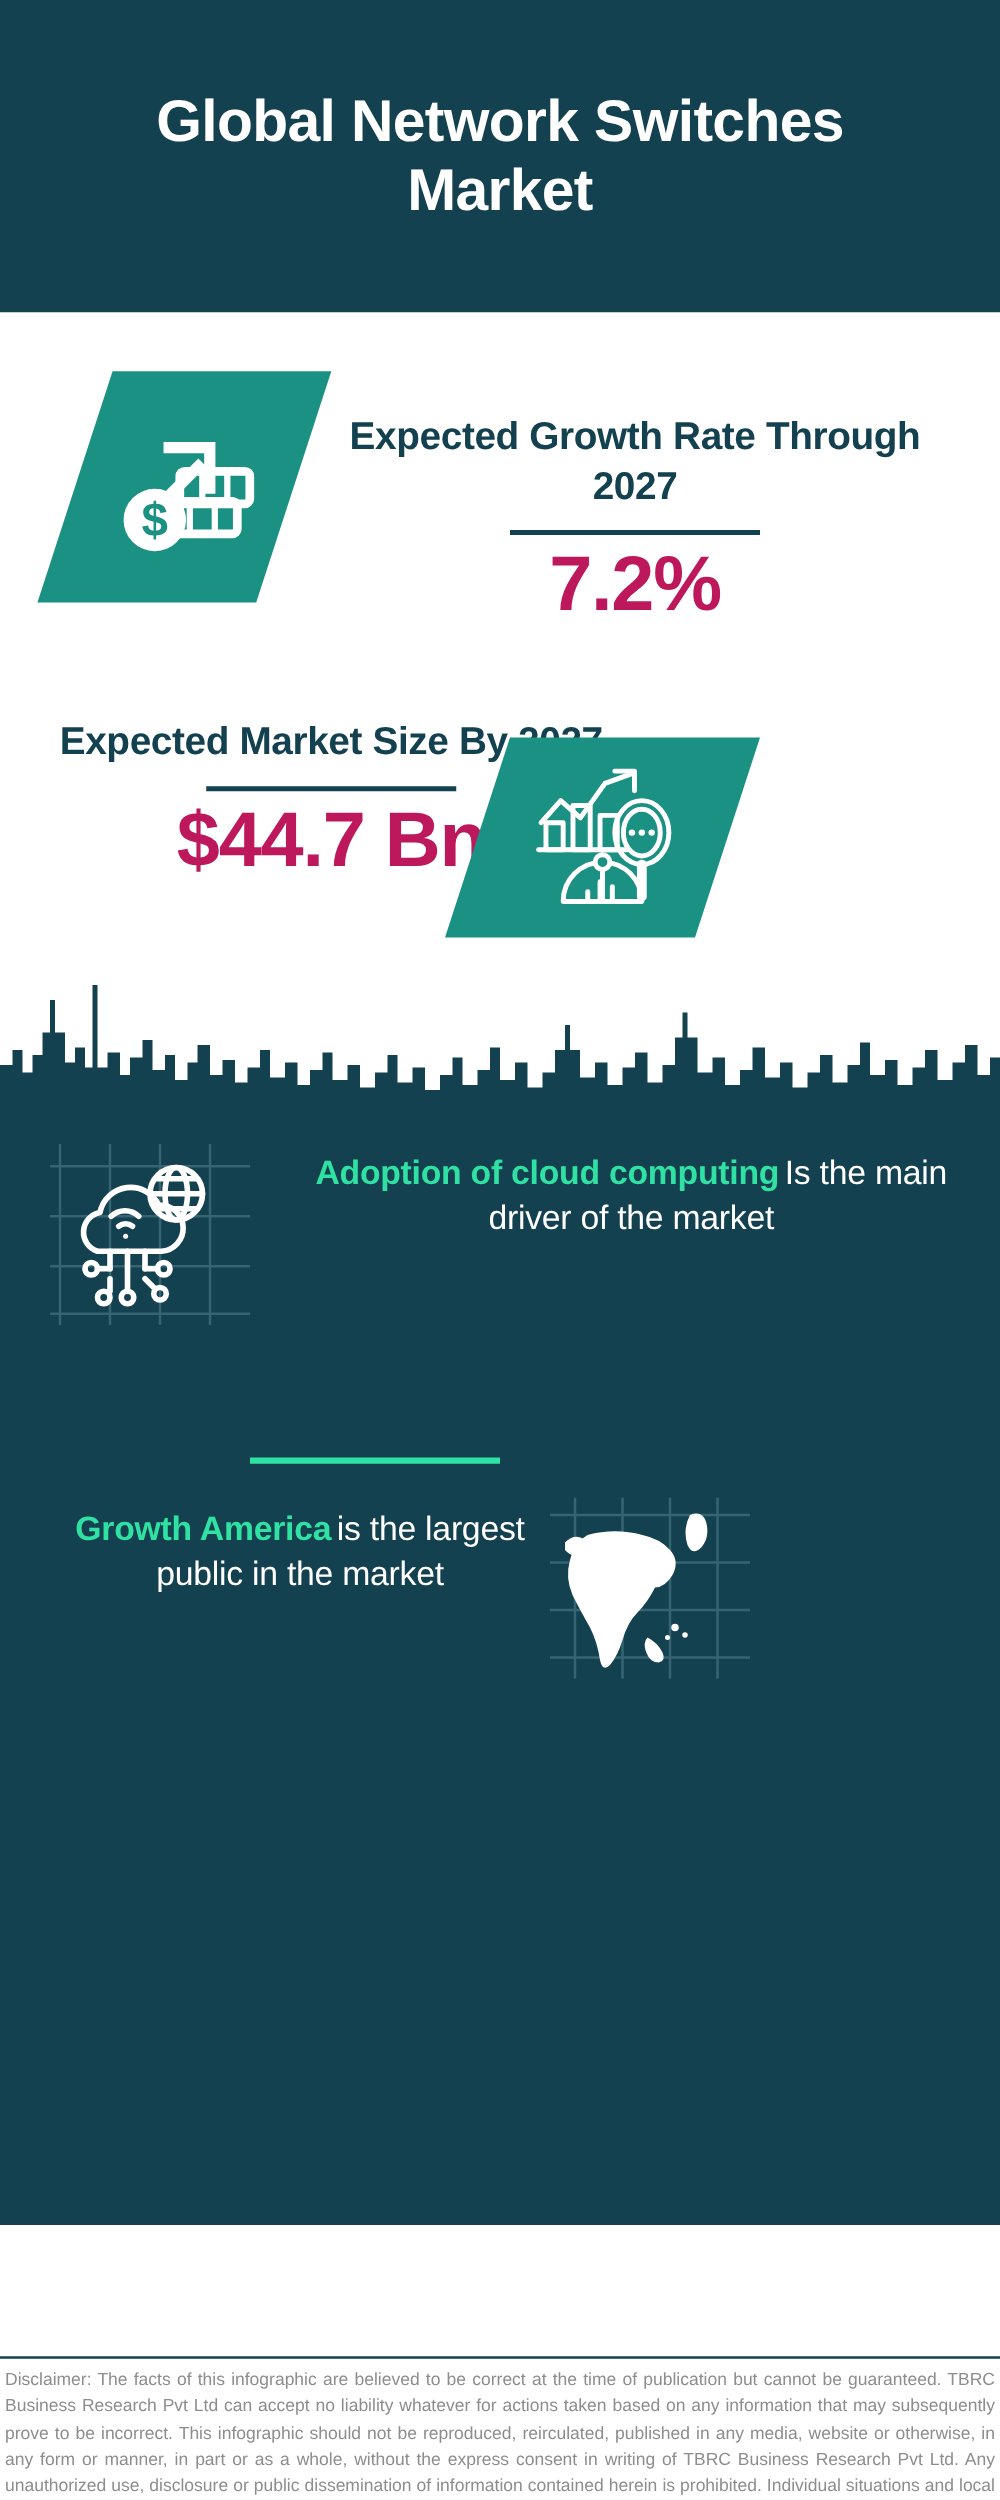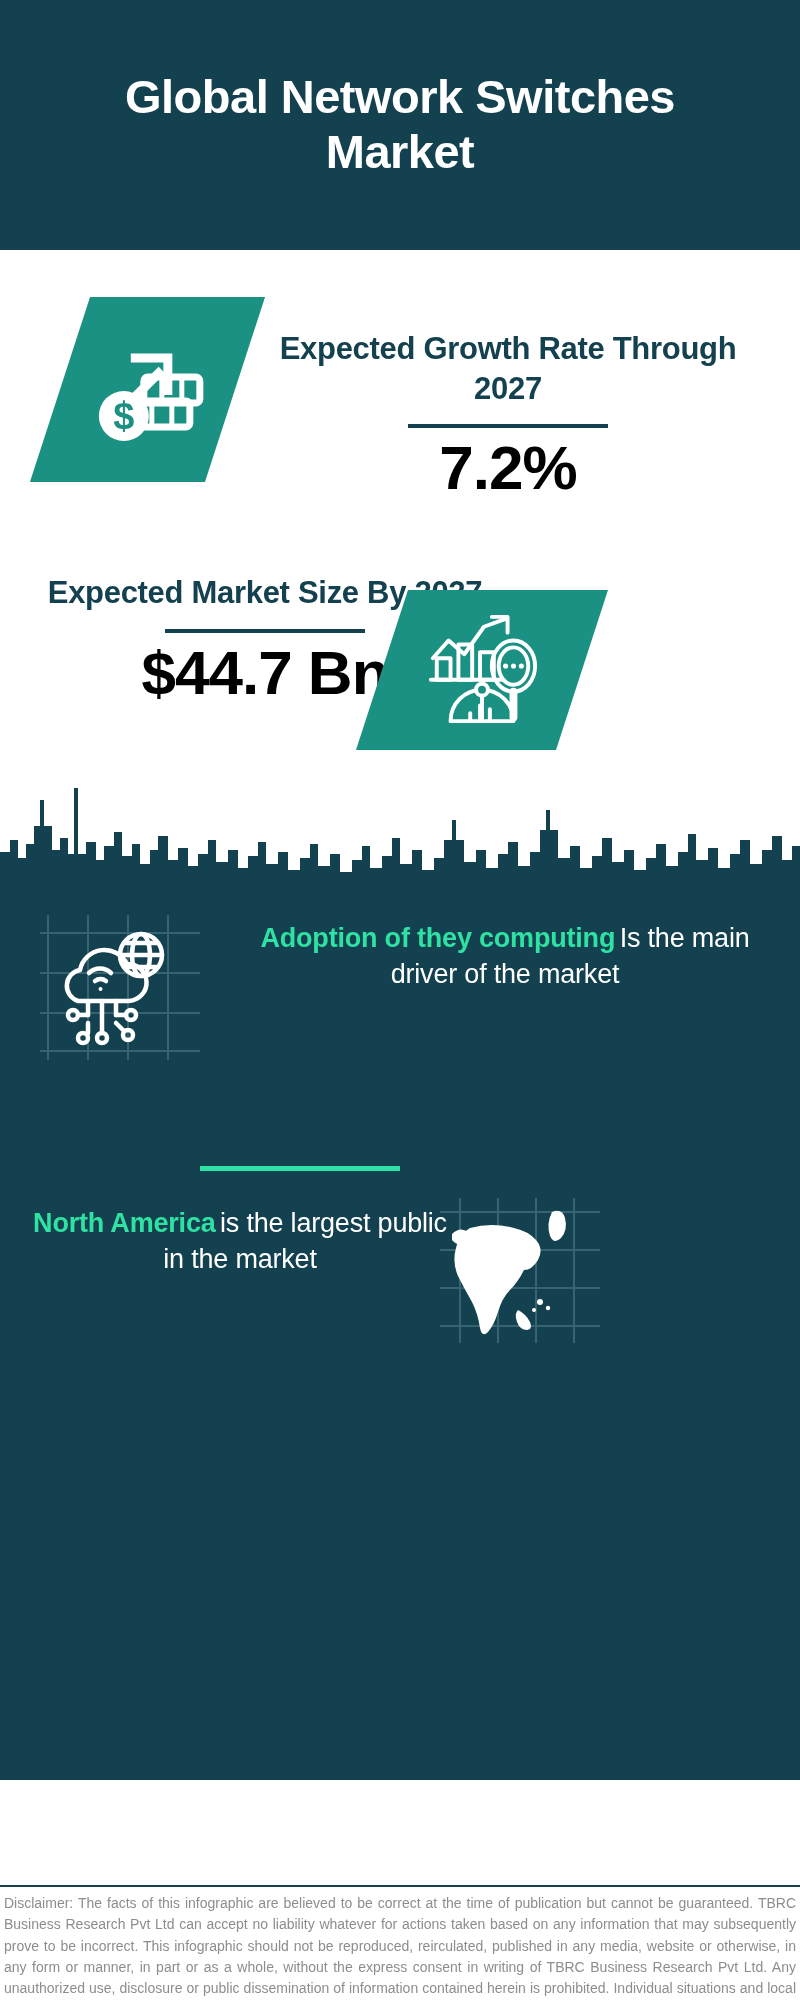--- a/index.html
+++ b/index.html
@@ -48,21 +48,21 @@
     margin-top:32px;
   }
   .kpi-label{
     color:#14414f;font-size:31px;font-weight:bold;line-height:1.28;
     letter-spacing:-0.3px;
   }
   .kpi-rule{
     width:200px;height:4px;background:#14414f;margin:16px auto 6px auto;
   }
   .kpi-value{
-    color:#000000;font-size:62px;font-weight:bold;line-height:1.1;
+    color:#be185d;font-size:62px;font-weight:bold;line-height:1.1;
     letter-spacing:-1px;
   }
 
   
   .blk2-text{
     position:absolute;left:40px;top:573px;width:450px;text-align:center;
   }
   .blk2-icon{left:382px;top:590px;width:200px;height:160px;}
 
   
@@ -248,28 +248,28 @@
         <circle cx="91" cy="100" r="5"></circle>
         <line x1="48" y1="108" x2="48" y2="118"></line>
         <circle cx="43" cy="123" r="5"></circle>
         <line x1="76" y1="108" x2="84" y2="116"></line>
         <circle cx="88" cy="120" r="5"></circle>
       </g>
     </svg>
   </div>
 
   <div class="cloud-text">
-    <span class="hl-green">Adoption of they computing</span>
+    <span class="hl-green">Adoption of cloud computing</span>
     <span class="hl-white">Is the main driver of the market</span>
   </div>
 
   <div class="green-rule"></div>
 
   <div class="region-text">
-    <span class="hl-green">North America</span>
+    <span class="hl-green">Growth America</span>
     <span class="hl-white">is the largest public in the market</span>
   </div>
 
   <div class="gridpanel map-wrap">
     <svg width="160" height="145" viewBox="0 0 160 145" aria-hidden="true">
       <g stroke="#3d6b78" stroke-width="2" opacity="0.85">
         <line x1="20" y1="0" x2="20" y2="145"></line>
         <line x1="58" y1="0" x2="58" y2="145"></line>
         <line x1="96" y1="0" x2="96" y2="145"></line>
         <line x1="134" y1="0" x2="134" y2="145"></line>

